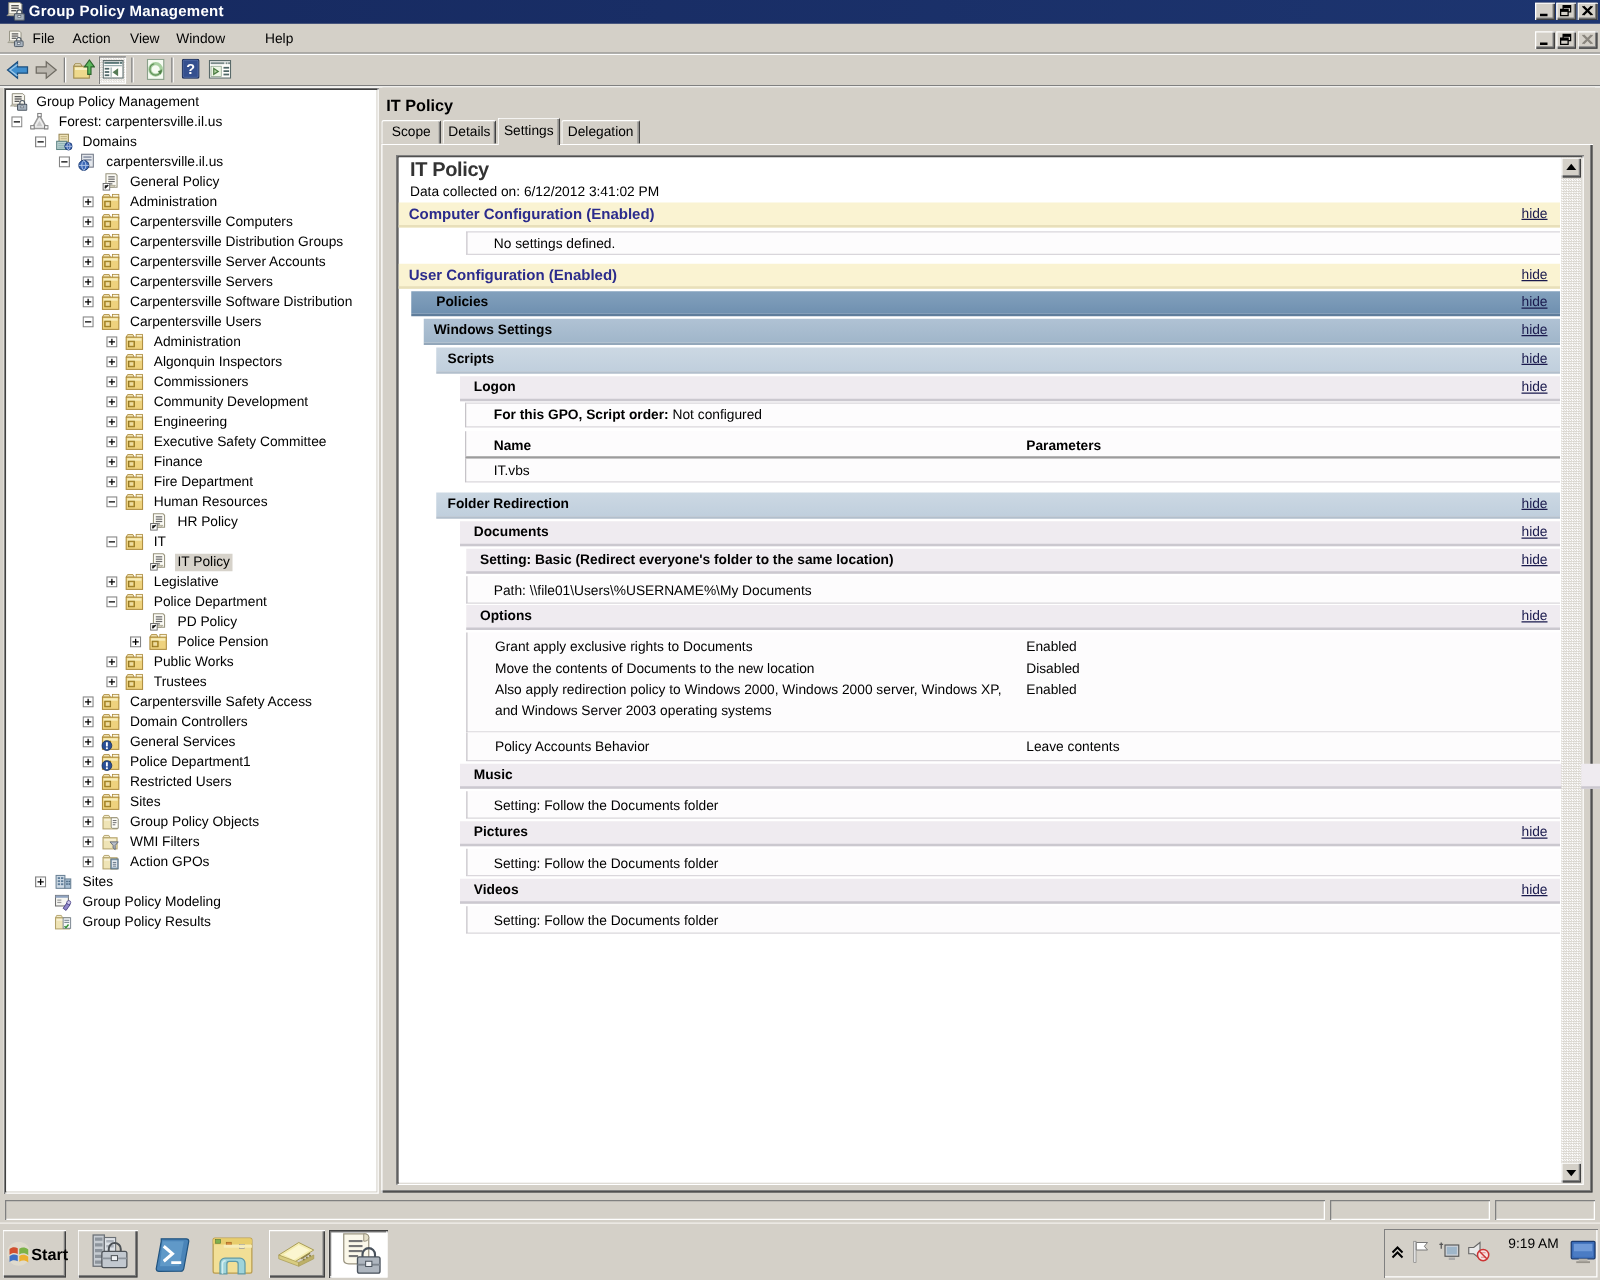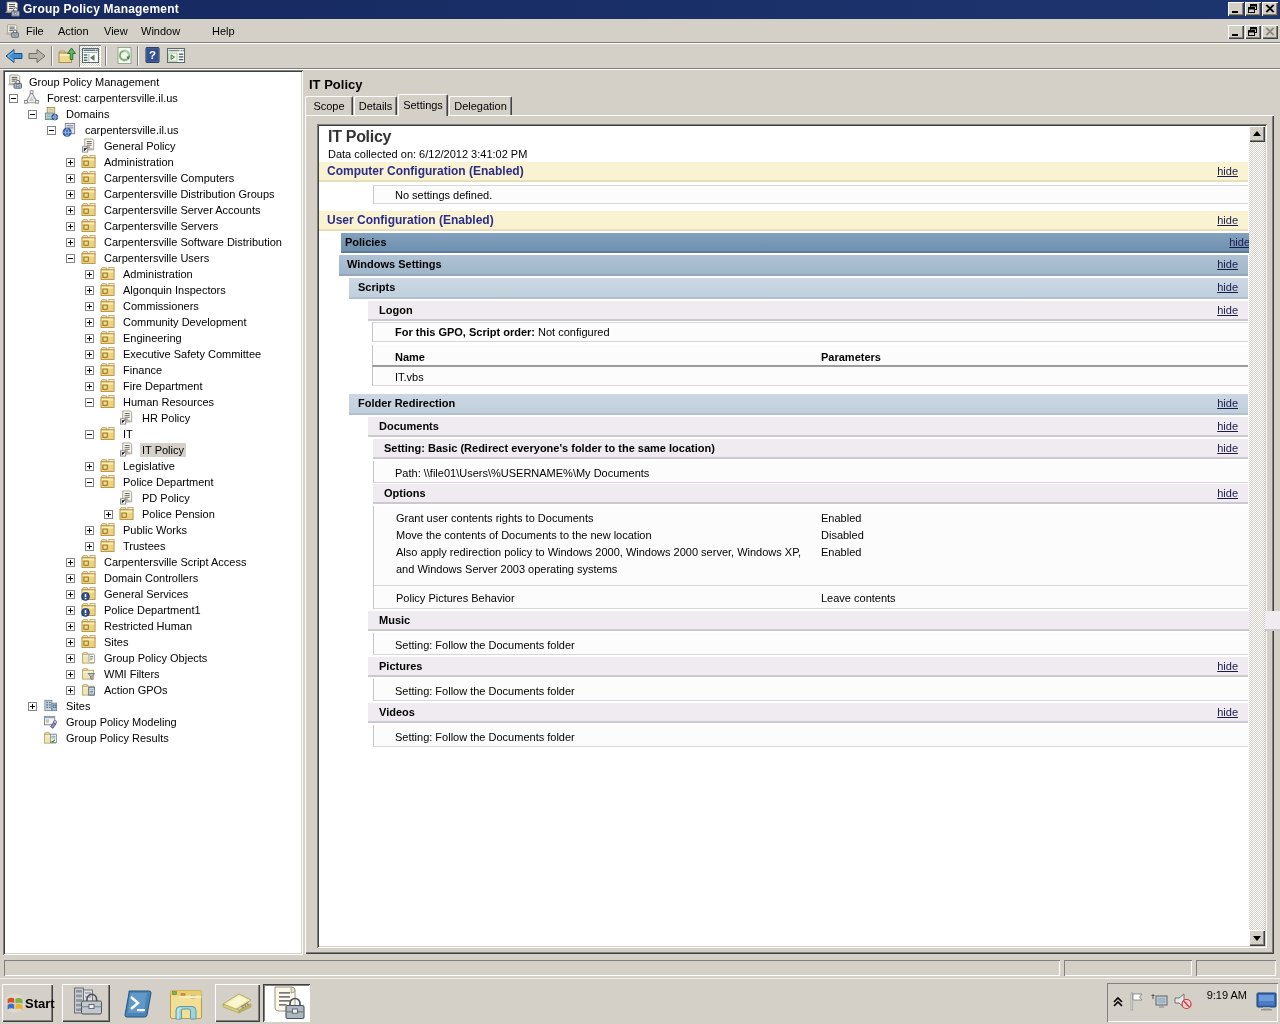--- a/index.html
+++ b/index.html
@@ -578,21 +578,21 @@
       </svg></div>
     <div class="a" style="left:76px;top:482px;width:15px;height:15px"><svg width="15" height="15" viewBox="0 0 16 16">
 <path d="M1 4 l1.2-2.2 h4.6 l1 2.2 Z" fill="#f5e9bc" stroke="#ad8c3d" stroke-width="0.8"></path>
 <rect x="9.5" y="1.6" width="5.5" height="3.4" fill="#faf4da" stroke="#ad8c3d" stroke-width="0.7"></rect>
 <rect x="1" y="4" width="14" height="10.4" fill="#eed27e" stroke="#ad8c3d" stroke-width="0.9"></rect>
 <rect x="2" y="5" width="12" height="2" fill="#f8eebc"></rect>
 <rect x="3" y="7.4" width="5" height="4.8" fill="#c49b33" stroke="#8a701f" stroke-width="0.7"></rect>
 <rect x="3.9" y="8.3" width="3.2" height="3" fill="#ecdca2"></rect>
 
 </svg></div>
-    <div class="a row" style="left:97px;top:483px;padding:0 2px;font-size:11px;line-height:14px">Carpentersville Script Access</div>
+    <div class="a row" style="left:97px;top:483px;padding:0 2px;font-size:11px;line-height:14px">Carpentersville Safety Access</div>
     <div class="a" style="left:61px;top:501px;width:9px;height:9px"><svg width="9" height="9">
         <rect x="0.5" y="0.5" width="8" height="8" fill="#fff" stroke="#848484"></rect>
         <rect x="2" y="4" width="5" height="1" fill="#000"></rect>
         <rect x="4" y="2" width="1" height="5" fill="#000"></rect>
       </svg></div>
     <div class="a" style="left:76px;top:498px;width:15px;height:15px"><svg width="15" height="15" viewBox="0 0 16 16">
 <path d="M1 4 l1.2-2.2 h4.6 l1 2.2 Z" fill="#f5e9bc" stroke="#ad8c3d" stroke-width="0.8"></path>
 <rect x="9.5" y="1.6" width="5.5" height="3.4" fill="#faf4da" stroke="#ad8c3d" stroke-width="0.7"></rect>
 <rect x="1" y="4" width="14" height="10.4" fill="#eed27e" stroke="#ad8c3d" stroke-width="0.9"></rect>
 <rect x="2" y="5" width="12" height="2" fill="#f8eebc"></rect>
@@ -642,21 +642,21 @@
       </svg></div>
     <div class="a" style="left:76px;top:546px;width:15px;height:15px"><svg width="15" height="15" viewBox="0 0 16 16">
 <path d="M1 4 l1.2-2.2 h4.6 l1 2.2 Z" fill="#f5e9bc" stroke="#ad8c3d" stroke-width="0.8"></path>
 <rect x="9.5" y="1.6" width="5.5" height="3.4" fill="#faf4da" stroke="#ad8c3d" stroke-width="0.7"></rect>
 <rect x="1" y="4" width="14" height="10.4" fill="#eed27e" stroke="#ad8c3d" stroke-width="0.9"></rect>
 <rect x="2" y="5" width="12" height="2" fill="#f8eebc"></rect>
 <rect x="3" y="7.4" width="5" height="4.8" fill="#c49b33" stroke="#8a701f" stroke-width="0.7"></rect>
 <rect x="3.9" y="8.3" width="3.2" height="3" fill="#ecdca2"></rect>
 
 </svg></div>
-    <div class="a row" style="left:97px;top:547px;padding:0 2px;font-size:11px;line-height:14px">Restricted Human</div>
+    <div class="a row" style="left:97px;top:547px;padding:0 2px;font-size:11px;line-height:14px">Restricted Users</div>
     <div class="a" style="left:61px;top:565px;width:9px;height:9px"><svg width="9" height="9">
         <rect x="0.5" y="0.5" width="8" height="8" fill="#fff" stroke="#848484"></rect>
         <rect x="2" y="4" width="5" height="1" fill="#000"></rect>
         <rect x="4" y="2" width="1" height="5" fill="#000"></rect>
       </svg></div>
     <div class="a" style="left:76px;top:562px;width:15px;height:15px"><svg width="15" height="15" viewBox="0 0 16 16">
 <path d="M1 4 l1.2-2.2 h4.6 l1 2.2 Z" fill="#f5e9bc" stroke="#ad8c3d" stroke-width="0.8"></path>
 <rect x="9.5" y="1.6" width="5.5" height="3.4" fill="#faf4da" stroke="#ad8c3d" stroke-width="0.7"></rect>
 <rect x="1" y="4" width="14" height="10.4" fill="#eed27e" stroke="#ad8c3d" stroke-width="0.9"></rect>
 <rect x="2" y="5" width="12" height="2" fill="#f8eebc"></rect>
@@ -756,47 +756,47 @@
 <div class="a" style="left:449px;top:96px;width:63px;height:19px;background:#d4d0c8;border-top:1px solid #fff;border-left:1px solid #fff;border-right:1px solid #404040;box-shadow:inset -1px 0 0 #808080;border-radius:2px 2px 0 0;z-index:3;text-align:center;font-size:11px;line-height:18px">Delegation</div>
 <div class="a" style="left:305px;top:115px;width:969px;height:839px;background:#d4d0c8;box-shadow:inset 1px 1px 0 #fff,inset -1px -1px 0 #404040,inset -2px -2px 0 #808080;z-index:2"></div>
 <div class="a" style="left:317px;top:124px;width:950px;height:824px;z-index:4;box-shadow:inset 1px 1px 0 #808080,inset -1px -1px 0 #fff,inset 2px 2px 0 #404040,inset -2px -2px 0 #d4d0c8;background:#fff"></div>
 <div class="a" style="left:319px;top:126px;width:930px;height:820px;background:#fff;z-index:5" id="report">
     <div class="a" style="left:9px;top:2px;font-size:16px;font-weight:bold;color:#333;letter-spacing:-0.3px">IT Policy</div>
     <div class="a ct" style="left:9px;top:22px">Data collected on: 6/12/2012 3:41:02 PM</div>
     <div class="a band" style="left:0px;top:36px;width:929px;height:20px;background:#faf3d2;border-bottom:2px solid #e8dfba;color:#2b2b8c;padding-left:8px;font-size:12px;line-height:18px">Computer Configuration (Enabled)<span class="hide" style="position:absolute;right:10px;font-weight:normal">hide</span></div>
     <div class="a" style="left:54px;top:59px;width:875px;height:19px;border-top:1px solid #d9d6db;border-bottom:1px solid #d9d6db;border-left:1px solid #c9c6cb;background:#fdfcfd"></div>
     <div class="a ct" style="left:76px;top:63px">No settings defined.</div>
     <div class="a band" style="left:0px;top:85px;width:929px;height:20px;background:#faf3d2;border-bottom:2px solid #e8dfba;color:#2b2b8c;padding-left:8px;font-size:12px;line-height:18px">User Configuration (Enabled)<span class="hide" style="position:absolute;right:10px;font-weight:normal">hide</span></div>
-    <div class="a band" style="left:22px;top:107px;width:919px;height:20px;background:linear-gradient(180deg,#83a1bd,#6f90b0);border-bottom:2px solid #5f7d9b;color:#000;padding-left:4px;font-size:11px;line-height:18px">Policies<span class="hide" style="position:absolute;right:10px;font-weight:normal">hide</span></div>
+    <div class="a band" style="left:10px;top:107px;width:919px;height:20px;background:linear-gradient(180deg,#83a1bd,#6f90b0);border-bottom:2px solid #5f7d9b;color:#000;padding-left:20px;font-size:11px;line-height:18px">Policies<span class="hide" style="position:absolute;right:10px;font-weight:normal">hide</span></div>
     <div class="a band" style="left:20px;top:129px;width:909px;height:21px;background:linear-gradient(180deg,#b0c2d4,#a0b6ca);border-bottom:2px solid #93a7ba;color:#000;padding-left:8px;font-size:11px;line-height:19px">Windows Settings<span class="hide" style="position:absolute;right:10px;font-weight:normal">hide</span></div>
     <div class="a band" style="left:30px;top:152px;width:899px;height:21px;background:linear-gradient(180deg,#ccd8e3,#c0cfdd);border-bottom:2px solid #b2bfcc;color:#000;padding-left:9px;font-size:11px;line-height:19px">Scripts<span class="hide" style="position:absolute;right:10px;font-weight:normal">hide</span></div>
     <div class="a band" style="left:49px;top:175px;width:880px;height:20px;background:#efebf0;border-bottom:2px solid #cbc8cf;color:#000;padding-left:11px;font-size:11px;line-height:18px">Logon<span class="hide" style="position:absolute;right:10px;font-weight:normal">hide</span></div>
     <div class="a" style="left:53px;top:196px;width:876px;height:20px;border-top:1px solid #dad7dc;border-bottom:1px solid #dad7dc;border-left:1px solid #c6c3c8;background:#fdfcfd"></div>
     <div class="a ct" style="left:76px;top:200px"><b>For this GPO, Script order: </b>Not configured</div>
     <div class="a" style="left:53px;top:219px;width:876px;height:22px;border-bottom:2px solid #9c9c9c;border-left:1px solid #c6c3c8;background:#fdfcfd"></div>
     <div class="a ct" style="left:76px;top:225px;font-weight:bold">Name</div>
     <div class="a ct" style="left:502px;top:225px;font-weight:bold">Parameters</div>
     <div class="a" style="left:53px;top:241px;width:876px;height:19px;border-bottom:1px solid #dad7dc;border-left:1px solid #c6c3c8;background:#fdfcfd"></div>
     <div class="a ct" style="left:76px;top:245px">IT.vbs</div>
     <div class="a band" style="left:30px;top:268px;width:899px;height:21px;background:linear-gradient(180deg,#ccd8e3,#c0cfdd);border-bottom:2px solid #b2bfcc;color:#000;padding-left:9px;font-size:11px;line-height:19px">Folder Redirection<span class="hide" style="position:absolute;right:10px;font-weight:normal">hide</span></div>
     <div class="a band" style="left:49px;top:291px;width:880px;height:20px;background:#efebf0;border-bottom:2px solid #cbc8cf;color:#000;padding-left:11px;font-size:11px;line-height:18px">Documents<span class="hide" style="position:absolute;right:10px;font-weight:normal">hide</span></div>
     <div class="a band" style="left:54px;top:313px;width:875px;height:20px;background:#efebf0;border-bottom:2px solid #cbc8cf;color:#000;padding-left:11px;font-size:11px;line-height:18px">Setting: Basic (Redirect everyone's folder to the same location)<span class="hide" style="position:absolute;right:10px;font-weight:normal">hide</span></div>
     <div class="a" style="left:54px;top:335px;width:875px;height:22px;border-bottom:1px solid #dad7dc;border-left:1px solid #c6c3c8;background:#fdfcfd"></div>
     <div class="a ct" style="left:76px;top:341px">Path: \\file01\Users\%USERNAME%\My Documents</div>
     <div class="a band" style="left:54px;top:358px;width:875px;height:20px;background:#efebf0;border-bottom:2px solid #cbc8cf;color:#000;padding-left:11px;font-size:11px;line-height:18px">Options<span class="hide" style="position:absolute;right:10px;font-weight:normal">hide</span></div>
     <div class="a" style="left:54px;top:380px;width:875px;height:80px;border-bottom:1px solid #dad7dc;border-left:1px solid #c6c3c8;background:#fdfcfd"></div>
-    <div class="a ct" style="left:77px;top:386px">Grant user contents rights to Documents</div>
+    <div class="a ct" style="left:77px;top:386px">Grant apply exclusive rights to Documents</div>
     <div class="a ct" style="left:502px;top:386px">Enabled</div>
     <div class="a ct" style="left:77px;top:403px">Move the contents of Documents to the new location</div>
     <div class="a ct" style="left:502px;top:403px">Disabled</div>
     <div class="a ct" style="left:77px;top:420px">Also apply redirection policy to Windows 2000, Windows 2000 server, Windows XP,</div>
     <div class="a ct" style="left:502px;top:420px">Enabled</div>
     <div class="a ct" style="left:77px;top:437px">and Windows Server 2003 operating systems</div>
     <div class="a" style="left:54px;top:460px;width:875px;height:23px;border-bottom:1px solid #dad7dc;border-left:1px solid #c6c3c8;background:#fdfcfd"></div>
-    <div class="a ct" style="left:77px;top:466px">Policy Pictures Behavior</div>
+    <div class="a ct" style="left:77px;top:466px">Policy Accounts Behavior</div>
     <div class="a ct" style="left:502px;top:466px">Leave contents</div>
     <div class="a band" style="left:49px;top:485px;width:1021px;height:20px;background:#efebf0;border-bottom:2px solid #cbc8cf;color:#000;padding-left:11px;font-size:11px;line-height:18px">Music<span class="hide" style="position:absolute;right:10px;font-weight:normal">hide</span></div>
     <div class="a" style="left:54px;top:507px;width:875px;height:22px;border-bottom:1px solid #dad7dc;border-left:1px solid #c6c3c8;background:#fdfcfd"></div>
     <div class="a ct" style="left:76px;top:513px">Setting: Follow the Documents folder</div>
     <div class="a band" style="left:49px;top:531px;width:880px;height:20px;background:#efebf0;border-bottom:2px solid #cbc8cf;color:#000;padding-left:11px;font-size:11px;line-height:18px">Pictures<span class="hide" style="position:absolute;right:10px;font-weight:normal">hide</span></div>
     <div class="a" style="left:54px;top:553px;width:875px;height:22px;border-bottom:1px solid #dad7dc;border-left:1px solid #c6c3c8;background:#fdfcfd"></div>
     <div class="a ct" style="left:76px;top:559px">Setting: Follow the Documents folder</div>
     <div class="a band" style="left:49px;top:577px;width:880px;height:20px;background:#efebf0;border-bottom:2px solid #cbc8cf;color:#000;padding-left:11px;font-size:11px;line-height:18px">Videos<span class="hide" style="position:absolute;right:10px;font-weight:normal">hide</span></div>
     <div class="a" style="left:54px;top:599px;width:875px;height:22px;border-bottom:1px solid #dad7dc;border-left:1px solid #c6c3c8;background:#fdfcfd"></div>
     <div class="a ct" style="left:76px;top:605px">Setting: Follow the Documents folder</div>

